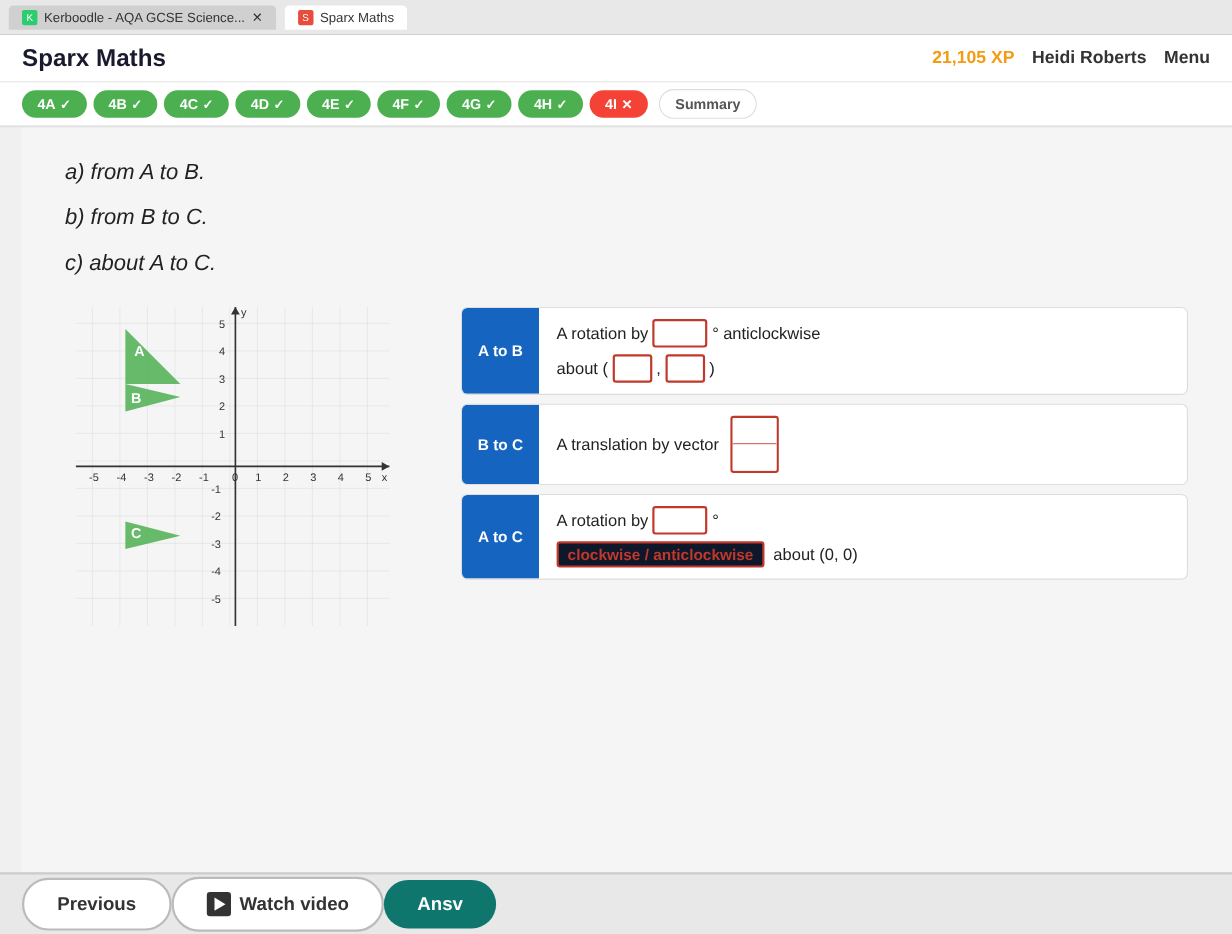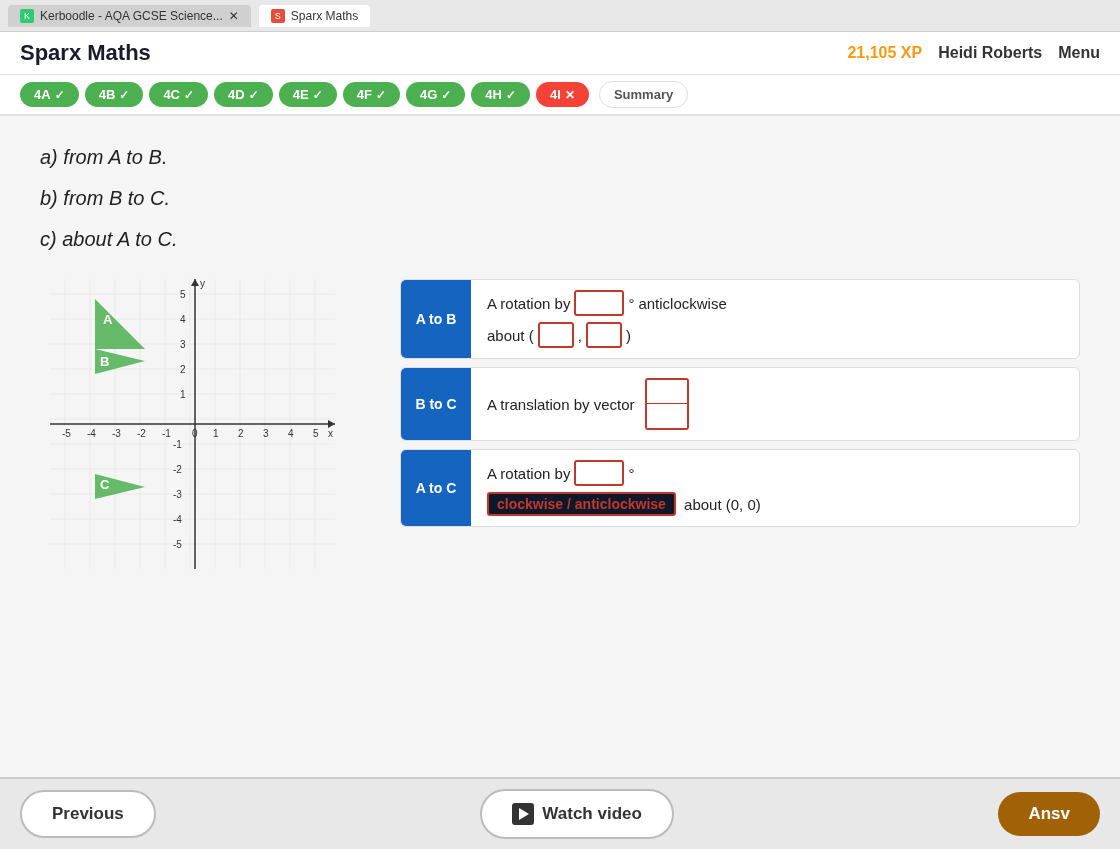--- a/index.html
+++ b/index.html
@@ -154,20 +154,21 @@
       cursor: pointer;
       margin-left: 4px;
     }
 
     
     .main-content {
       background: #f5f5f5;
       padding: 30px 40px 20px 40px;
       min-height: 680px;
       position: relative;
+      margin-left: 19px;
     }
 
     .question-text {
       font-size: 20px;
       color: #222;
       margin-bottom: 18px;
       font-style: italic;
     }
 
     .content-area {
@@ -291,26 +292,25 @@
       cursor: pointer;
       display: inline-block;
     }
 
     
     .bottom-bar {
       position: fixed;
       bottom: 0;
       left: 0;
       right: 0;
-      height: 72px;
+      height: 56px;
       background: #e8e8e8;
       border-top: 2px solid #ccc;
       display: flex;
       align-items: center;
-      justify-content: space-between;
       padding: 0 20px;
     }
 
     .prev-btn {
       background: white;
       border: 2px solid #bbb;
       border-radius: 25px;
       padding: 12px 30px;
       font-size: 17px;
       font-weight: 600;
@@ -344,21 +344,21 @@
     .play-triangle {
       width: 0;
       height: 0;
       border-top: 6px solid transparent;
       border-bottom: 6px solid transparent;
       border-left: 10px solid white;
       margin-left: 2px;
     }
 
     .answer-btn {
-      background: #a16207;
+      background: #0f766e;
       border: none;
       border-radius: 25px;
       padding: 12px 30px;
       font-size: 17px;
       font-weight: 600;
       color: white;
       cursor: pointer;
     }
 
     

